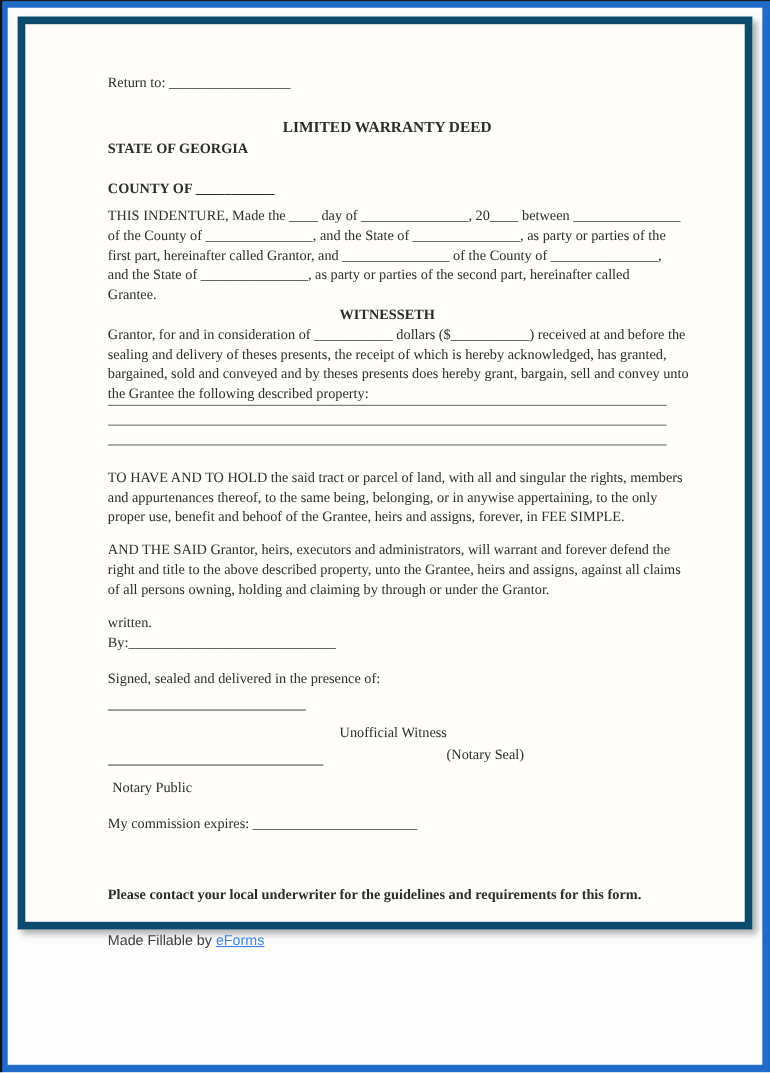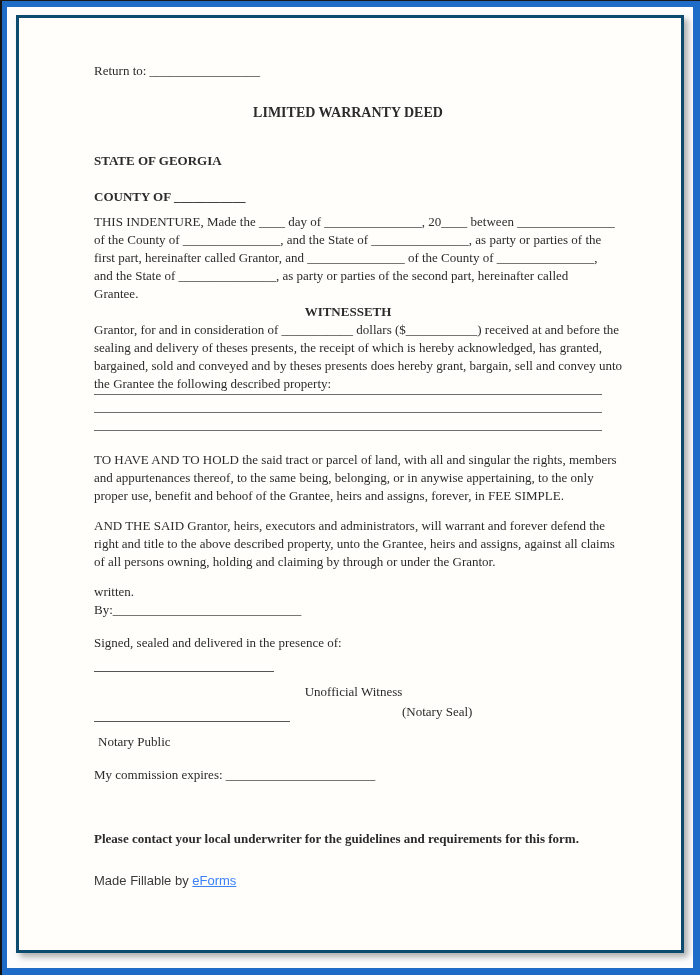--- a/index.html
+++ b/index.html
@@ -30,39 +30,39 @@
   .black-edge-top {
     position: absolute;
     left: 0; top: 0; right: 0;
     height: 1px;
     background: #1a1a1a;
     z-index: 4;
   }
   .page {
     position: absolute;
     left: 16px; top: 15px;
-    width: 668px; height: 938px;
+    width: 668px; height: 830px;
     background: #fffefa;
-    border: 3px solid #0c4a6e;
+    border: 7px solid #0c4a6e;
     box-shadow: 4px 4px 6px rgba(110,110,110,0.55);
     z-index: 2;
   }
   .content {
     position: relative;
     padding: 44px 0 0 75px;
     width: 590px;
     font-size: 13px;
     line-height: 18px;
     color: #2b2b2b;
   }
   .col { width: 508px; }
   .line { height: 18px; white-space: nowrap; }
 
   .doc-title { margin-top: 24px; font-size: 14px; font-weight: bold; text-align: center; width: 508px; }
-  .state-line { margin-top: 30px; font-weight: bold; }
+  .state-line { font-weight: bold; }
   .county-line { margin-top: 18px; font-weight: bold; }
   .para-1 { margin-top: 7px; }
   .witnesseth { font-weight: bold; text-align: center; width: 508px; }
   .blank-rules { margin-top: 1px; width: 508px; }
   .blank-rule { height: 18px; border-top: 1px solid #6e6e6e; }
   .blank-rule:first-child { border-top: 1px solid #6e6e6e; }
   .para-habendum { margin-top: 3px; }
   .para-warranty { margin-top: 12px; }
   .para-witness { margin-top: 12px; }
   .by-line { margin-top: 0; }

